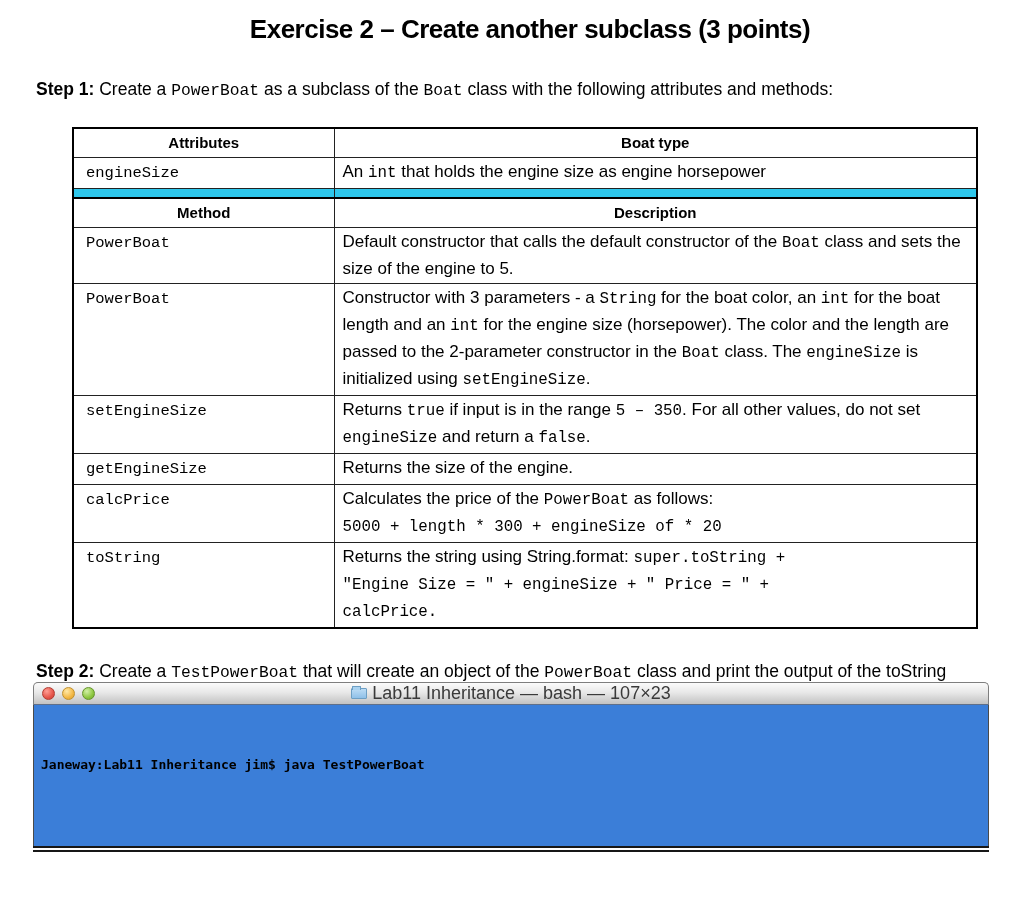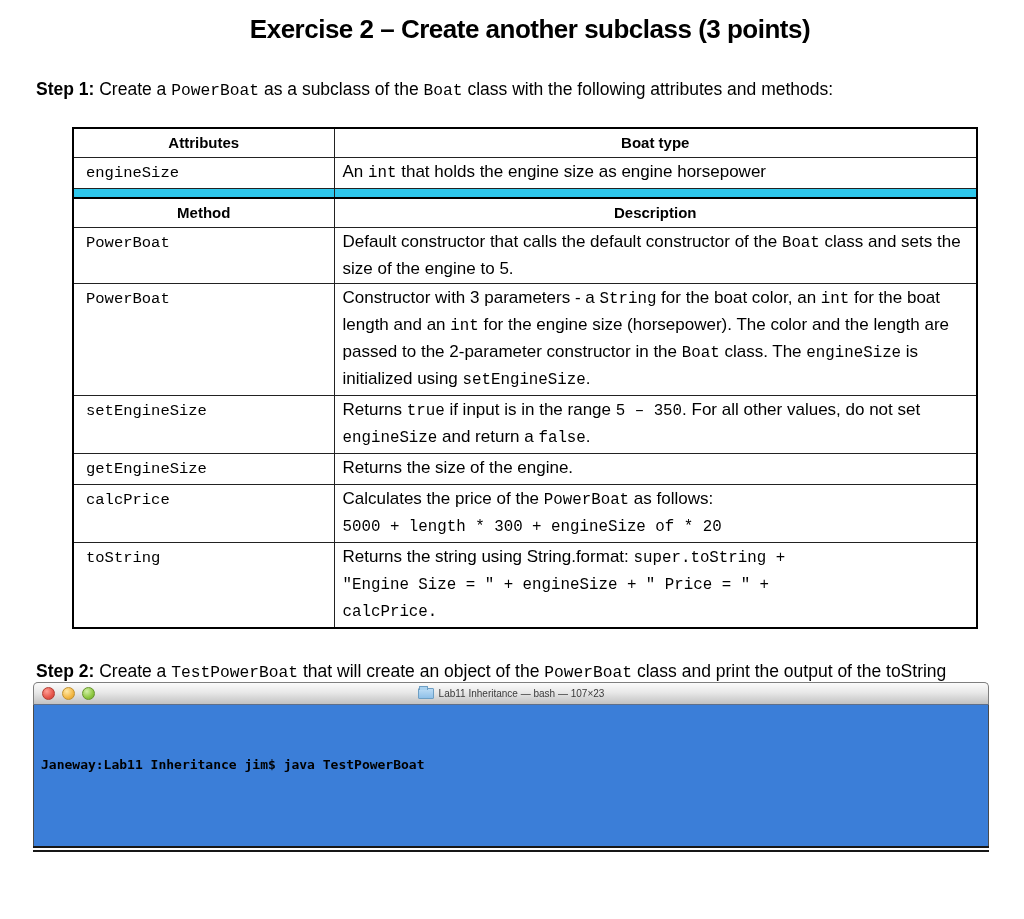--- a/index.html
+++ b/index.html
@@ -68,21 +68,21 @@
     display:flex; align-items:center;
     position:relative;
   }
   .traffic { display:flex; gap:7px; margin-left:8px; }
   .light { width:13px; height:13px; border-radius:50%; }
   .light.red    { background:radial-gradient(circle at 35% 30%, #ff9f95, #e5554a 60%, #c63f35); border:1px solid #b23c32; }
   .light.yellow { background:radial-gradient(circle at 35% 30%, #ffe9a8, #f3b845 60%, #d99c2b); border:1px solid #c0912f; }
   .light.green  { background:radial-gradient(circle at 35% 30%, #d2f0a8, #8ec741 60%, #6ca62c); border:1px solid #65952c; }
   .term-title {
     position:absolute; left:0; right:0; text-align:center;
-    font-size:10px; color:#3a3a3a;
+    font-size:18px; color:#3a3a3a;
     display:flex; justify-content:center; align-items:center; gap:5px;
     pointer-events:none;
   }
   .folder-icon {
     display:inline-block; width:16px; height:11px;
     background:linear-gradient(#bcdcf5,#8fc0e8);
     border:1px solid #6d9fc4; border-radius:1px;
     position:relative; top:0px;
   }
   .folder-icon:before {

